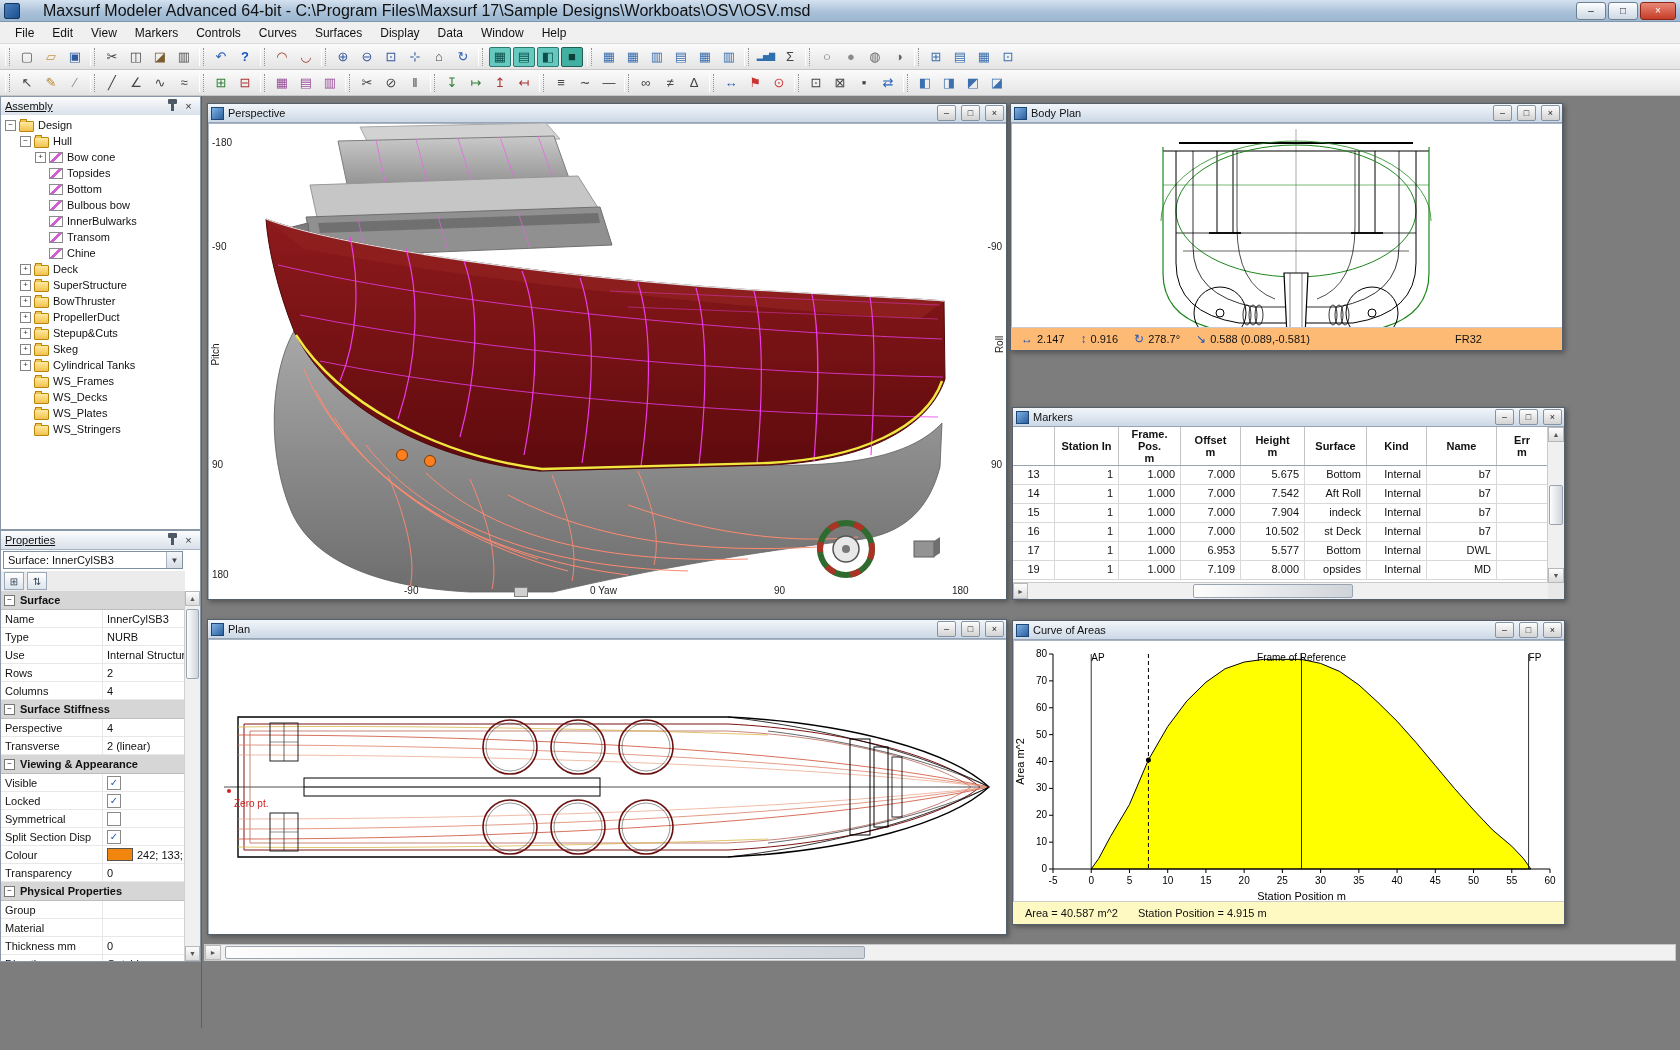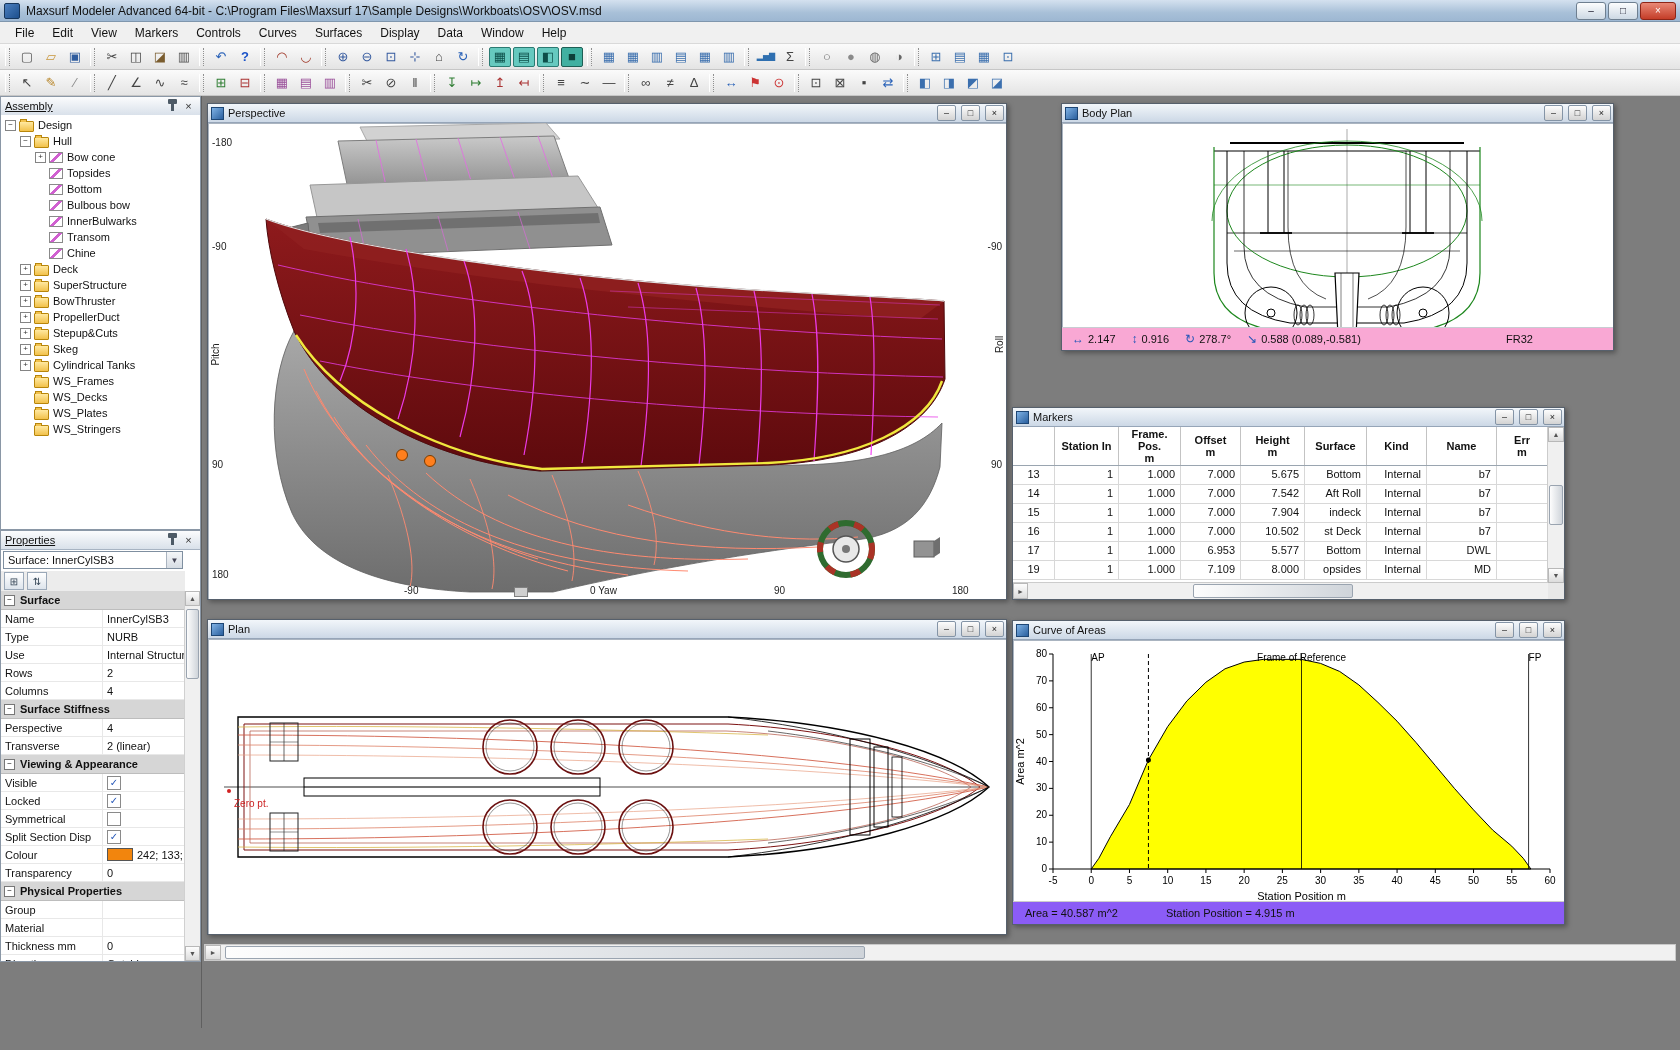--- a/index.html
+++ b/index.html
@@ -1,20 +1,20 @@
 <!DOCTYPE html>
 <html><head>
 <meta charset="utf-8">
 <style>
   html,body{margin:0;padding:0;background:#555;}
   #app{position:relative;width:1680px;height:1050px;overflow:hidden;font-family:"Liberation Sans",sans-serif;font-size:12px;color:#111;background:#7d7d7d;-webkit-user-select:none;user-select:none;}
   
   #titlebar{position:absolute;left:0;top:0;width:1680px;height:22px;background:linear-gradient(#d4e1ef,#a8c0d8 60%,#9db7d2);border-bottom:1px solid #7f96ad;display:flex;align-items:center;padding:0 4px;box-sizing:border-box;}
   .app-icon{width:14px;height:14px;background:linear-gradient(135deg,#4a7fc0,#1d4f8c);border:1px solid #16365c;border-radius:2px;margin-right:6px;flex:none;}
-  .title-text{font-size:12px;white-space:nowrap;}
+  .title-text{font-size:16px;white-space:nowrap;margin-left:17px;}
   .win-controls{margin-left:auto;display:flex;gap:2px;}
   .wc{width:28px;height:16px;display:flex;align-items:center;justify-content:center;font-size:10px;border:1px solid #6e7f90;border-radius:3px;background:linear-gradient(#fcfdfe,#cdd9e4);color:#223;}
   .wc.close{background:linear-gradient(#e98876,#c43d28);color:#fff;border-color:#8d2517;width:34px;}
   
   #menubar{position:absolute;top:22px;left:0;width:1680px;height:22px;background:#f0f0f0;border-bottom:1px solid #d9d9d9;display:flex;align-items:center;padding-left:6px;box-sizing:border-box;}
   .menu-item{padding:3px 9px;}
   .toolbar{position:absolute;left:0;width:1680px;height:26px;background:linear-gradient(#fbfbfb,#e4e4e4);border-bottom:1px solid #c6c6c6;display:flex;align-items:center;padding:0 2px;box-sizing:border-box;}
   #toolbar1{top:44px;} #toolbar2{top:70px;}
   .tb-grip{width:3px;height:18px;border-left:1px solid #ffffff;border-right:1px dotted #909090;margin:0 5px 0 3px;flex:none;}
   .tb-btn{min-width:22px;height:20px;display:flex;align-items:center;justify-content:center;font-size:13px;color:#333;border:1px solid transparent;border-radius:2px;margin:0 1px;box-sizing:border-box;flex:none;}
@@ -57,47 +57,47 @@
   .sb-thumb{position:absolute;background:linear-gradient(90deg,#fdfdfd,#cfd4da);border:1px solid #9aa4b0;box-sizing:border-box;border-radius:2px;}
   
   #mdi{position:absolute;left:202px;top:0;width:1478px;height:932px;background:#7d7d7d;overflow:hidden;}
   .win{position:absolute;background:#fff;border:1px solid #56606c;box-shadow:2px 2px 5px rgba(0,0,0,.35);box-sizing:border-box;display:flex;flex-direction:column;}
   .win-head{height:18px;flex:none;background:linear-gradient(#f2f6fa,#ccd8e6);border-bottom:1px solid #96a5b8;display:flex;align-items:center;padding:0 2px 0 3px;font-size:11px;gap:4px;}
   .win-ic{width:11px;height:11px;background:linear-gradient(135deg,#7fb2e5,#2a5f9e);border:1px solid #1d4675;flex:none;}
   .win-title{flex:1;white-space:nowrap;overflow:hidden;}
   .win-btn{width:17px;height:14px;border:1px solid #8494a6;background:linear-gradient(#fdfdfd,#d3d3d3);display:flex;align-items:center;justify-content:center;font-size:9px;line-height:1;color:#222;border-radius:2px;margin-left:1px;flex:none;}
   .win-body{flex:1;position:relative;overflow:hidden;background:#fff;box-shadow:inset 1px 1px 0 #aab4c0;}
   #win-perspective{left:5px;top:7px;width:800px;height:497px;}
-  #win-bodyplan{left:859px;top:7px;width:553px;height:248px;}
+  #win-bodyplan{left:808px;top:7px;width:553px;height:248px;}
   #win-markers{left:810px;top:311px;width:553px;height:193px;}
   #win-plan{left:5px;top:523px;width:800px;height:316px;}
   #win-areas{left:810px;top:524px;width:553px;height:305px;}
   .fillsvg{position:absolute;left:0;top:0;}
   svg{font-family:"Liberation Sans",sans-serif;}
   .ruler-label{position:absolute;font-size:10px;color:#222;white-space:nowrap;}
   .vlabel{position:absolute;font-size:10px;color:#222;transform:rotate(-90deg);transform-origin:center;white-space:nowrap;}
   #yaw-marker{position:absolute;left:306px;top:464px;width:12px;height:8px;background:#d0d0d0;border:1px solid #808080;}
   
-  .bp-status{height:22px;flex:none;background:#f9a8d4;border-top:1px solid #c8ccd2;display:flex;align-items:center;gap:16px;padding:0 10px;font-size:11px;}
+  .bp-status{height:22px;flex:none;background:#fdba74;border-top:1px solid #c8ccd2;display:flex;align-items:center;gap:16px;padding:0 10px;font-size:11px;}
   .bp-ic{color:#2456b8;margin-right:4px;font-size:12px;}
   .bp-frame{margin-left:auto;padding-right:70px;}
   
   #markers-table{position:absolute;left:0;top:0;right:16px;bottom:16px;overflow:hidden;background:#fff;}
   #markers-head,.mk-row{display:grid;grid-template-columns:42px 64px 62px 60px 64px 62px 60px 70px 1fr;}
   #markers-head{border-bottom:1px solid #9aa5b0;}
   .mk-h{border-right:1px solid #c3c3c3;font-weight:bold;font-size:11px;text-align:center;white-space:pre-line;min-height:38px;display:flex;align-items:center;justify-content:center;line-height:12px;padding:1px 2px;box-sizing:border-box;}
   .mk-row{height:18px;border-bottom:1px solid #d8d8d8;}
   .mk-c{border-right:1px solid #d8d8d8;text-align:right;padding:2px 5px 0 2px;font-size:11px;overflow:hidden;white-space:nowrap;box-sizing:border-box;}
   .mk-c.rownum{text-align:center;padding-right:2px;}
   .h-scroll{position:absolute;left:0;bottom:0;right:16px;height:16px;background:#f0f0f0;border-top:1px solid #ccc;}
   .h-scroll .sb-btn{height:100%;width:15px;top:0;}
   #markers-vscroll{position:absolute;right:0;top:0;width:16px;bottom:16px;background:#f0f0f0;border-left:1px solid #ccc;}
   .sb-corner{position:absolute;right:0;bottom:0;width:16px;height:16px;background:#e8e8e8;}
   
-  .areas-info{height:22px;flex:none;background:#8b5cf6;border-top:1px solid #ccc;display:flex;align-items:center;gap:48px;padding:0 12px;font-size:11px;}
+  .areas-info{height:22px;flex:none;background:#fef9c3;border-top:1px solid #ccc;display:flex;align-items:center;gap:20px;padding:0 12px;font-size:11px;}
   
   #mdi-hscroll{position:absolute;left:2px;top:848px;width:1472px;height:17px;background:#f1f1f1;border:1px solid #c9c9c9;box-sizing:border-box;}
   #mdi-hscroll .sb-btn{height:100%;width:16px;top:0;}
   
   #statusbar{position:absolute;left:0;top:1028px;width:1680px;height:22px;background:linear-gradient(#f4f4f4,#e2e2e2);border-top:1px solid #b4b4b4;display:flex;align-items:center;font-size:11px;box-sizing:border-box;}
   .sb-spacer{flex:1;}
   .sb-seg{border-left:1px solid #c8c8c8;height:100%;display:flex;align-items:center;padding:0 10px;box-sizing:border-box;white-space:nowrap;}
   .sb-grip{width:16px;height:100%;background:repeating-linear-gradient(135deg,transparent 0 3px,#aaa 3px 4px);}
 </style>
 </head>

